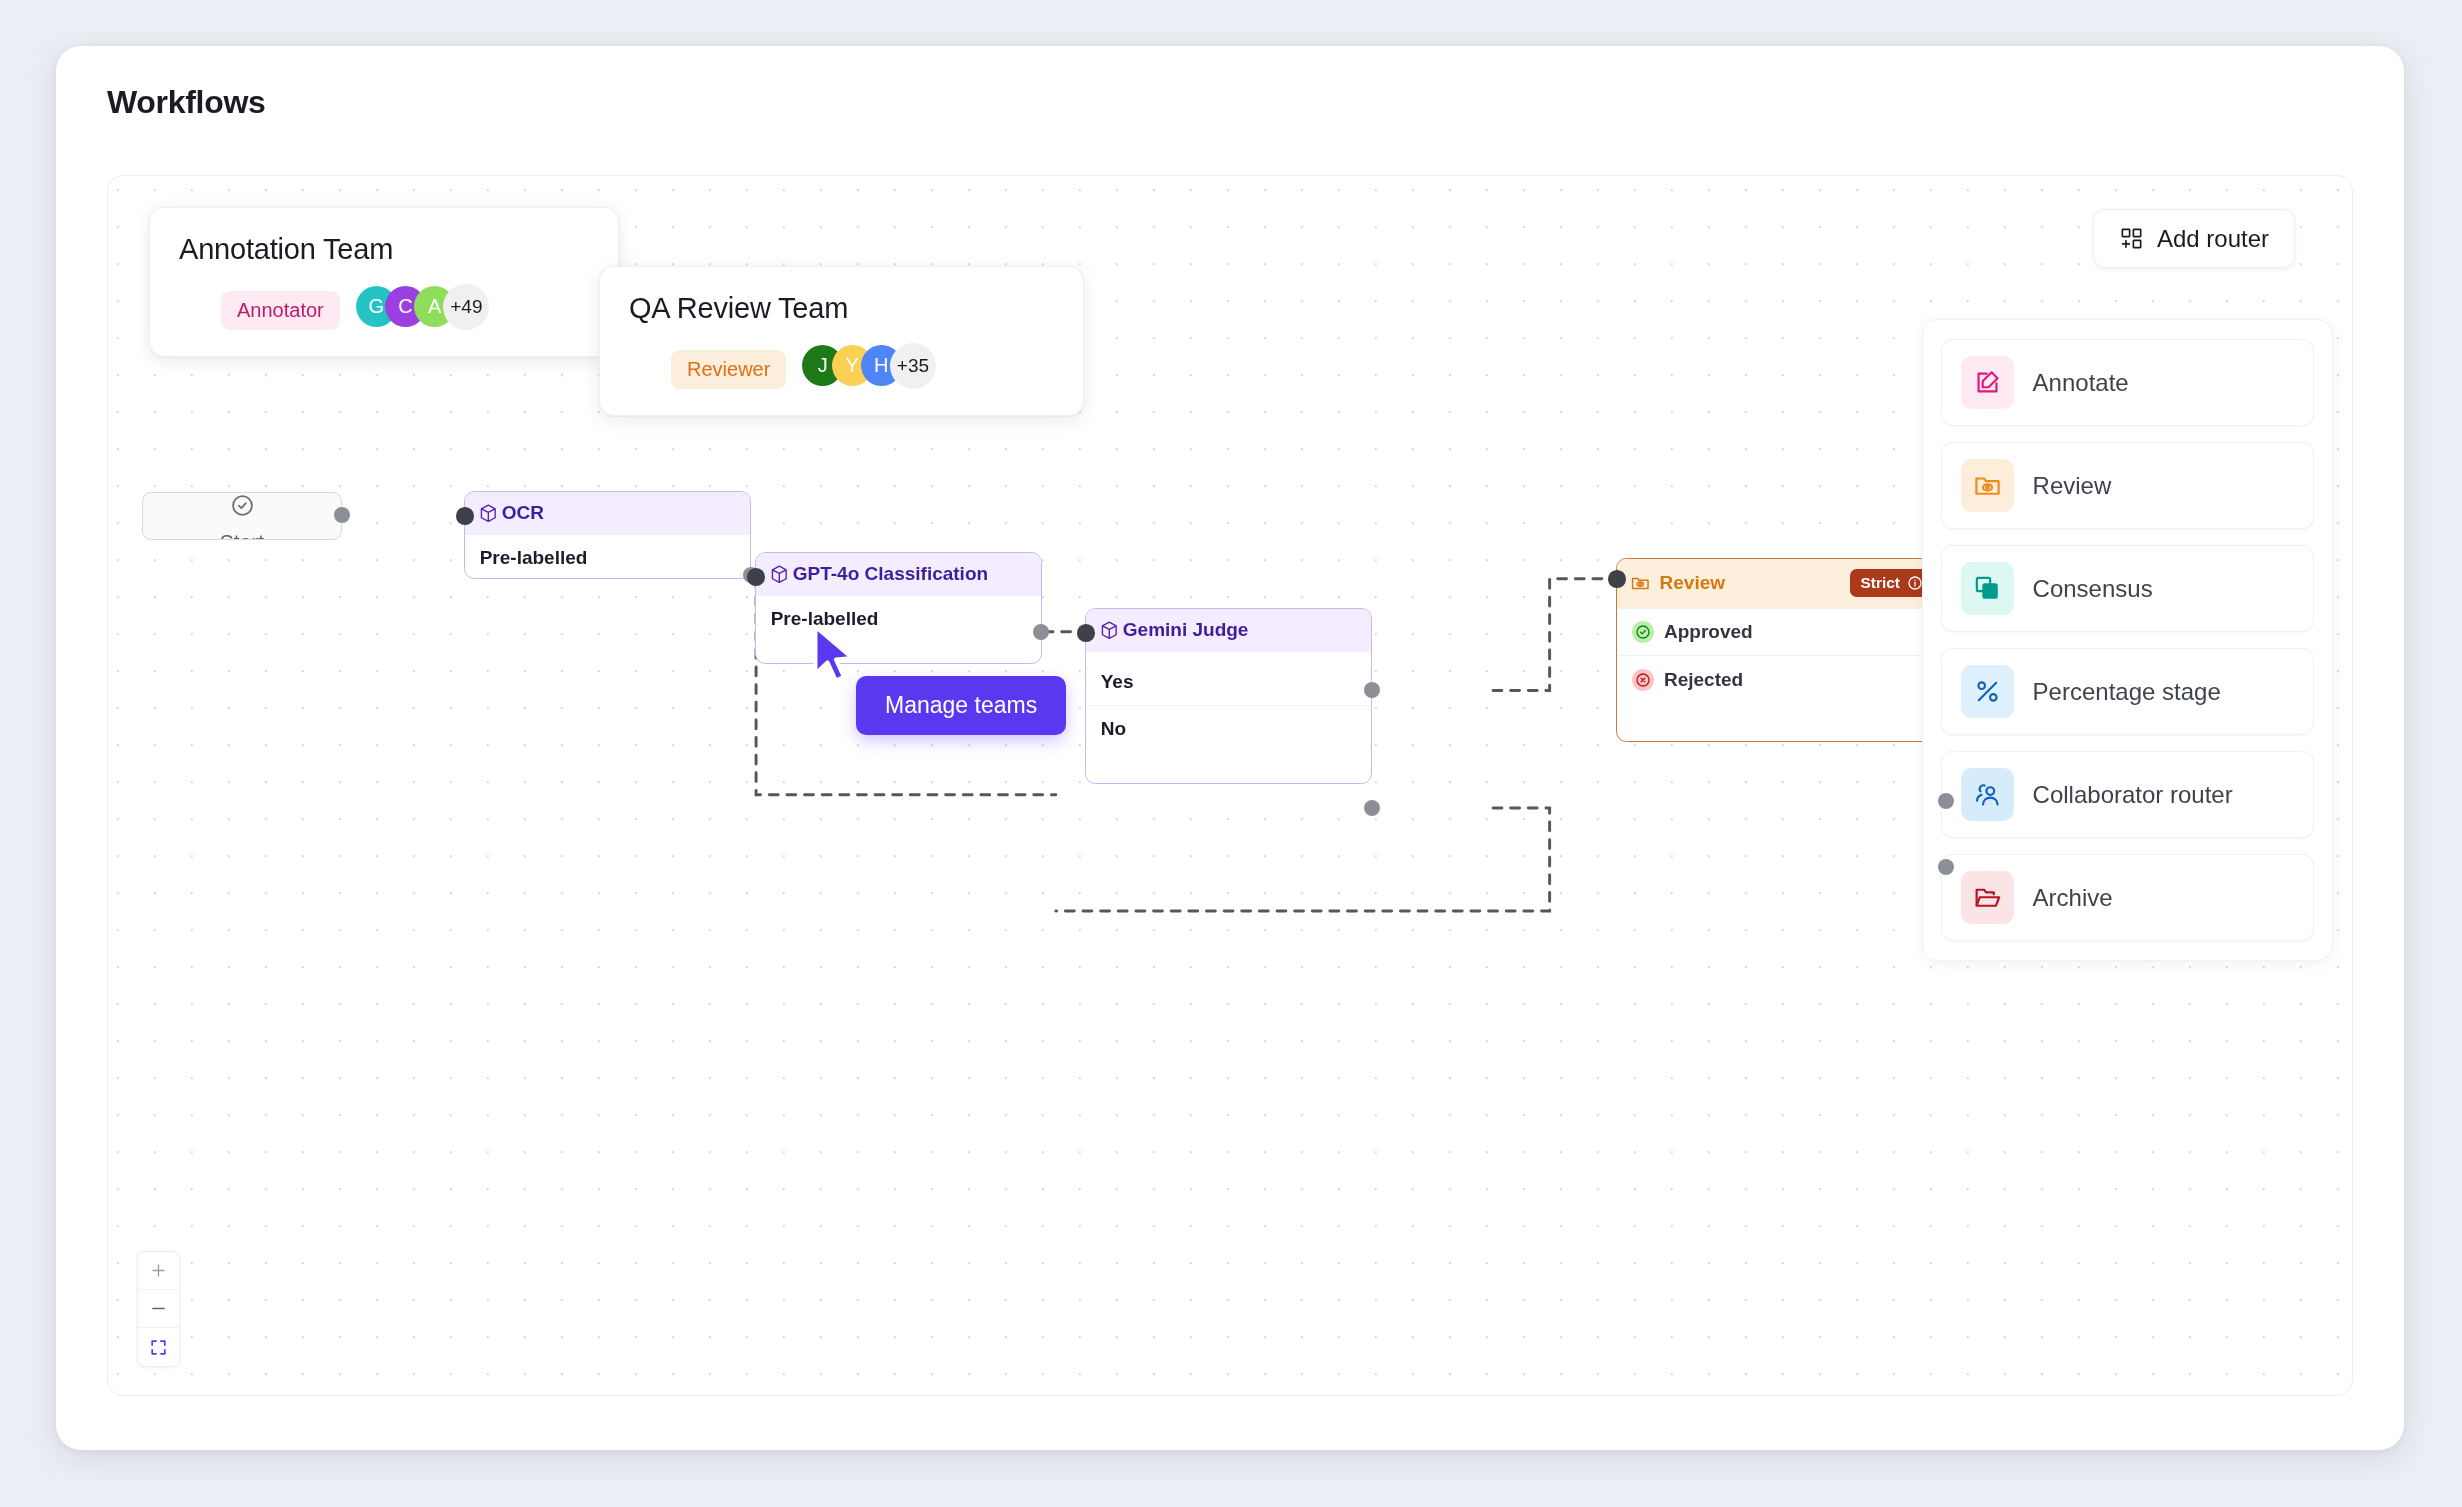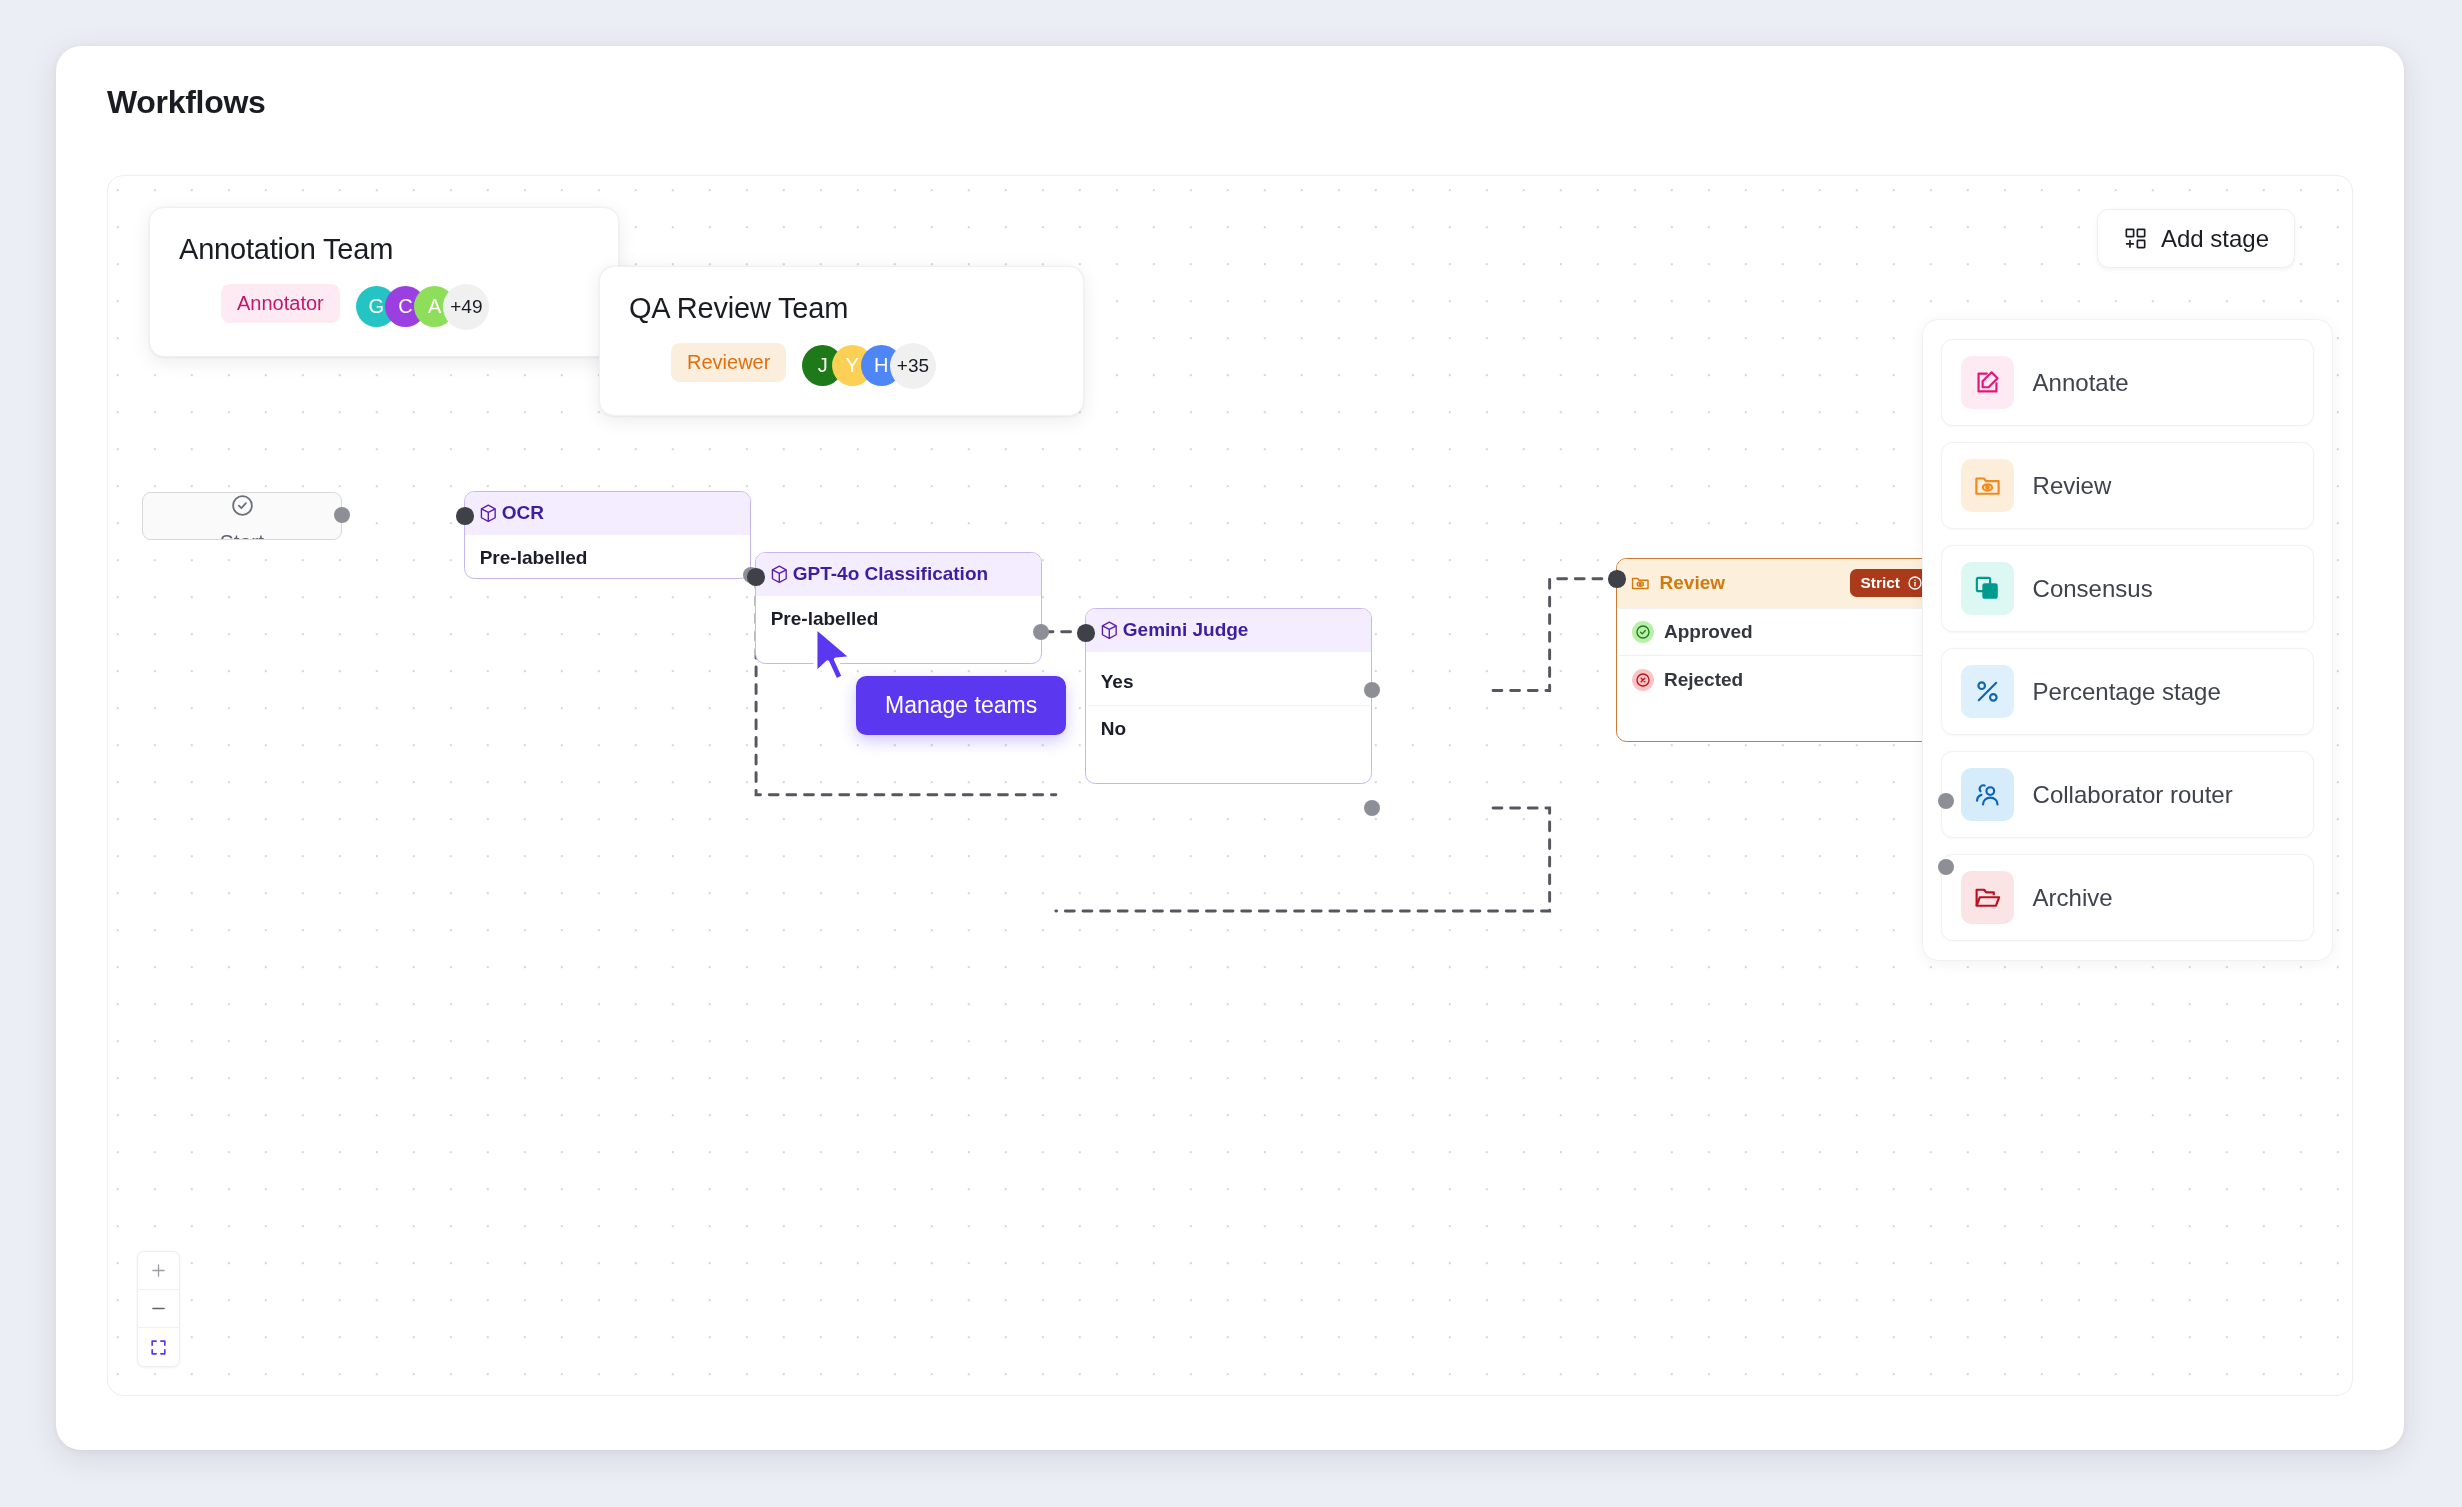--- a/index.html
+++ b/index.html
@@ -47,21 +47,21 @@
     background: #fff;
     border: 0.7px solid #f0f0f3;
     border-radius: 14.7px;
     box-shadow: 0 4.4px 19px rgba(22,24,50,.08), 0 0.7px 2.2px rgba(22,24,50,.05);
     padding: 25px 29px 26.5px 29px;
   }
   .team-card .team-name {
     font-size: 29px; font-weight: 400; color: #1a1c23;
     letter-spacing: -0.2px; white-space: nowrap;
   }
-  .team-row { display: flex; align-items: flex-start; margin-top: 17.6px; padding-left: 42px; }
+  .team-row { display: flex; align-items: flex-end; margin-top: 17.6px; padding-left: 42px; }
   .role-pill {
     font-size: 20px; font-weight: 500;
     padding: 8px 16px; border-radius: 8.8px; white-space: nowrap;
   }
   .avatars { display: flex; align-items: center; margin-left: 16px; }
   .avatar {
     width: 41px; height: 41px; border-radius: 50%;
     display: flex; align-items: center; justify-content: center;
     color: #fff; font-size: 20px; font-weight: 500;
     margin-left: -11.8px;
@@ -367,21 +367,21 @@
 
     <div class="add-stage">
       <span style="display:flex;">
         <svg width="25" height="25" viewBox="0 0 24 24" fill="none" stroke="#1a1c23" stroke-width="1.6">
           <rect x="3.2" y="3.2" width="7" height="7" rx="0.6"></rect>
           <rect x="13.8" y="3.2" width="7" height="7" rx="0.6"></rect>
           <rect x="13.8" y="13.8" width="7" height="7" rx="0.6"></rect>
           <path d="M6.7 14v6.4M3.5 17.2h6.4" stroke-linecap="round"></path>
         </svg>
       </span>
-      <span>Add stage</span>
+      <span>Add router</span>
     </div>
 
     <div class="palette">
 
       <div class="palette-item">
         <span class="palette-icon" style="background:#fdeaf2;">
           <svg width="29" height="29" viewBox="0 0 24 24" fill="none" stroke="#e0177a" stroke-width="1.8" stroke-linejoin="round" stroke-linecap="round">
             <path d="M19.4 12.6V19.4H4.6V4.6h6.8"></path>
               <path d="M15.4 3.6l4.9 4.9-7.4 7.4H8v-5z"></path>
           </svg>

